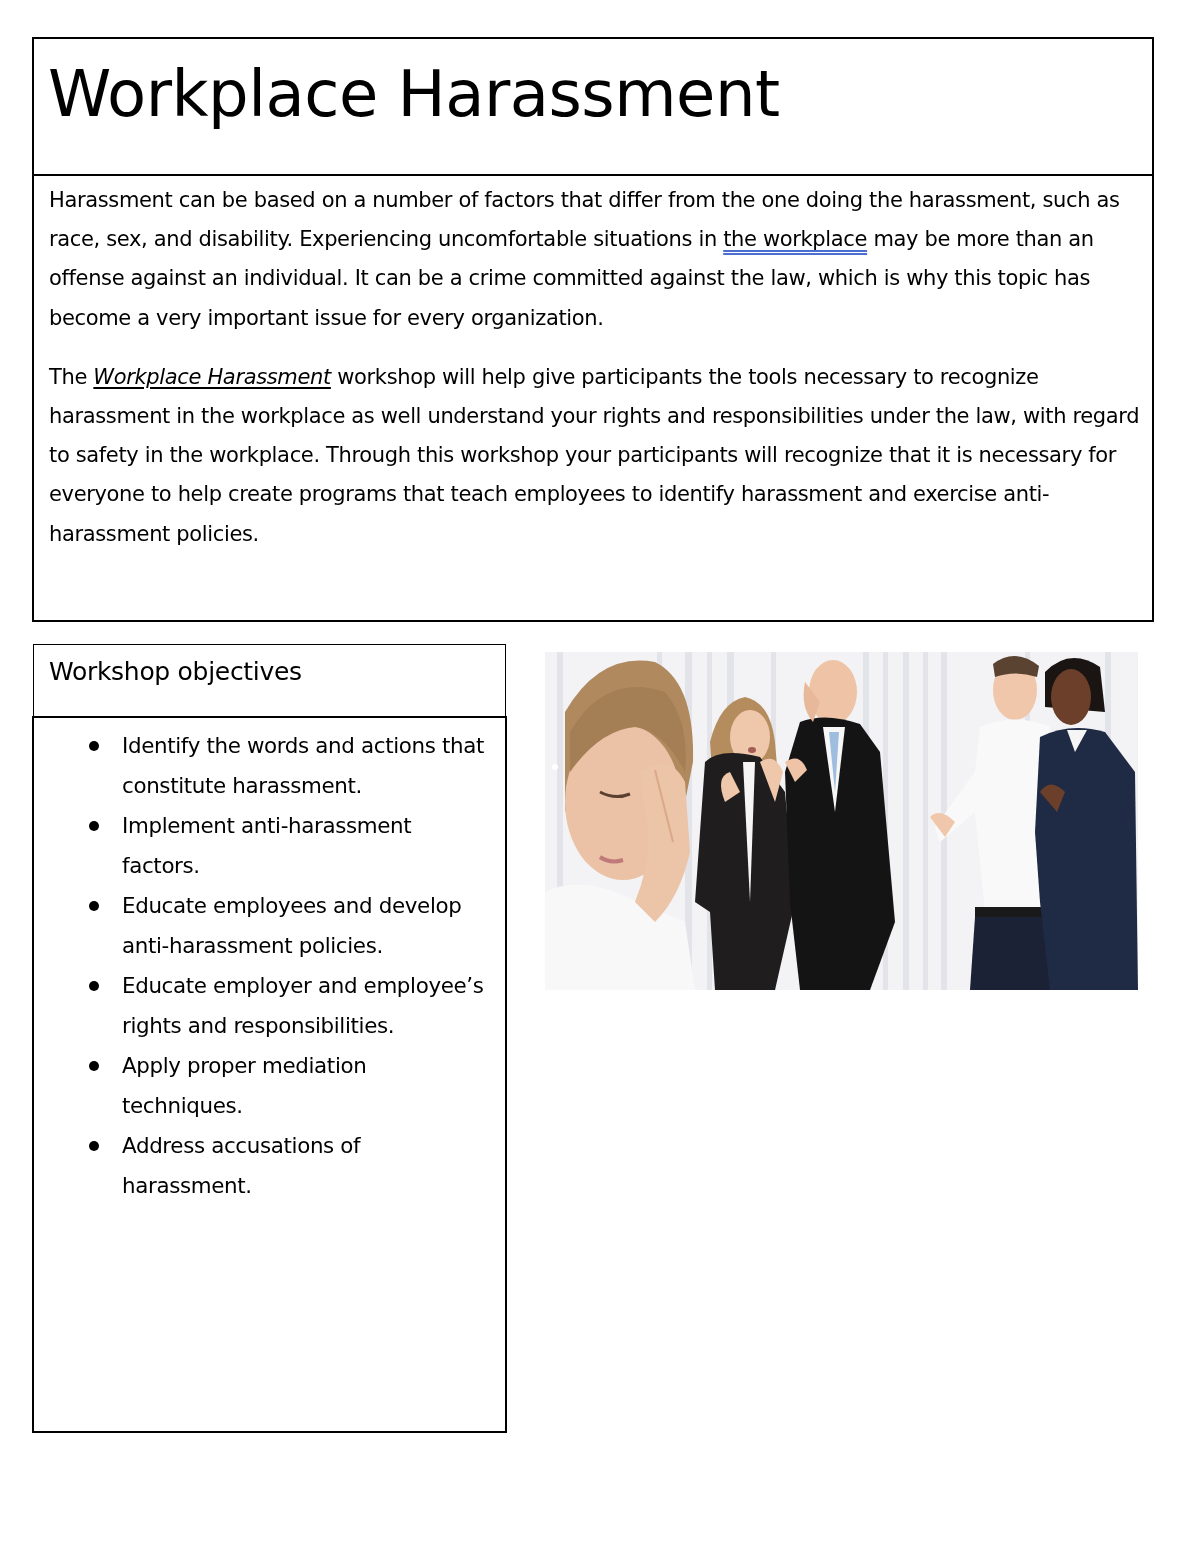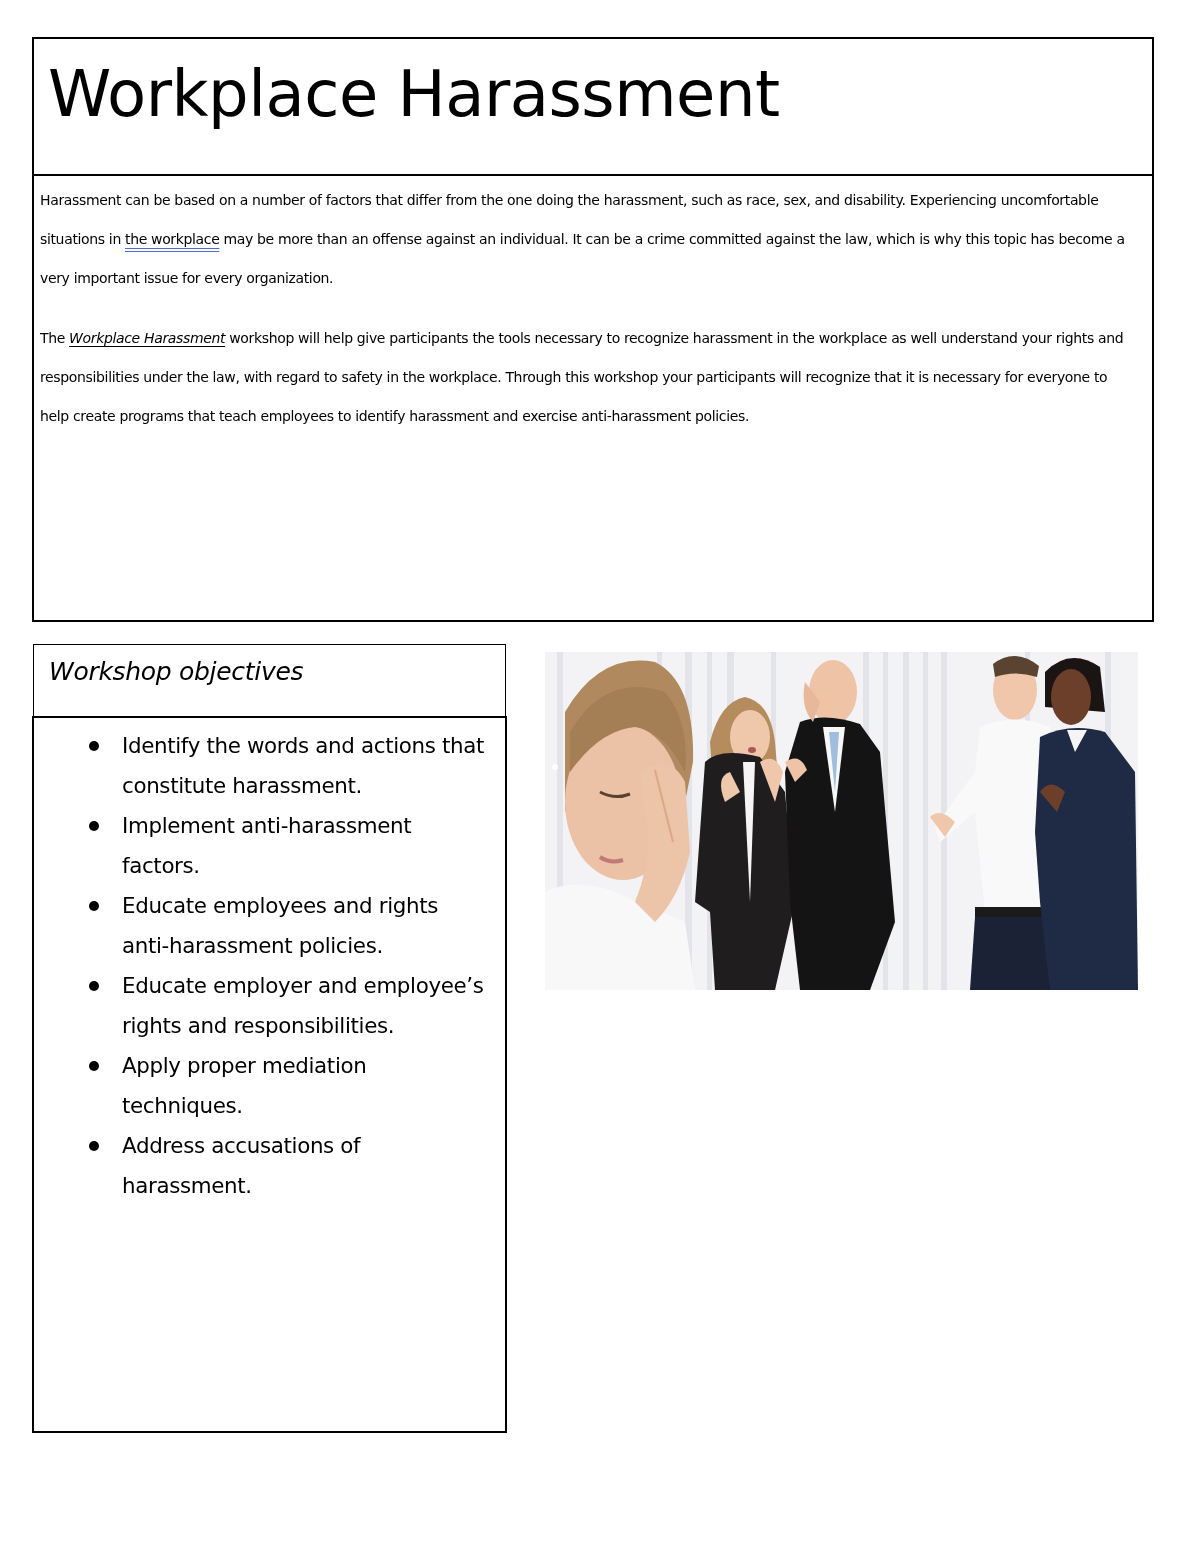--- a/index.html
+++ b/index.html
@@ -40,24 +40,24 @@
       left: 32px;
       top: 174px;
       width: 1118px;
       height: 446px;
       border: 2px solid #000;
       border-top: none;
       box-sizing: content-box;
     }
     .intro-inner {
       position: absolute;
-      left: 6px;
+      left: 15px;
       top: 7px;
       width: 1096px;
-      font-size: 14px;
+      font-size: 21px;
       line-height: 39.2px;
       letter-spacing: -0.35px;
     }
     .intro-inner p {
       margin: 0 0 20px 0;
     }
     .link-doubleline {
       text-decoration: underline;
       text-decoration-style: double;
       text-decoration-color: #4a6fd1;
@@ -69,21 +69,20 @@
       text-underline-offset: 3px;
     }
     .objectives-header {
       position: absolute;
       left: 33px;
       top: 644px;
       width: 471px;
       height: 72px;
       border: 1px solid #000;
       box-sizing: content-box;
-      font-style: italic;
     }
     .objectives-header-text {
       position: absolute;
       left: 15px;
       top: 8px;
       font-size: 25px;
       line-height: 38px;
       letter-spacing: -0.3px;
       margin: 0;
       font-weight: normal;
@@ -152,21 +151,21 @@
 </div>
 
 <div class="objectives-header">
   <h2 class="objectives-header-text">Workshop objectives</h2>
 </div>
 
 <div class="objectives-box">
   <ul class="objectives-list">
     <li><span class="bullet"></span><span>Identify the words and actions that constitute harassment.</span></li>
     <li><span class="bullet"></span><span>Implement anti-harassment factors.</span></li>
-    <li><span class="bullet"></span><span>Educate employees and rights anti-harassment policies.</span></li>
+    <li><span class="bullet"></span><span>Educate employees and develop anti-harassment policies.</span></li>
     <li><span class="bullet"></span><span>Educate employer and employee’s rights and responsibilities.</span></li>
     <li><span class="bullet"></span><span>Apply proper mediation techniques.</span></li>
     <li><span class="bullet"></span><span>Address accusations of harassment.</span></li>
   </ul>
 </div>
 
 <div class="photo" title="Stressed woman holding her head while coworkers whisper and point at her in an office">
   <svg width="593" height="338" viewBox="0 0 593 338" xmlns="http://www.w3.org/2000/svg">
 
     <rect x="0" y="0" width="593" height="338" fill="#f3f3f5"></rect>

